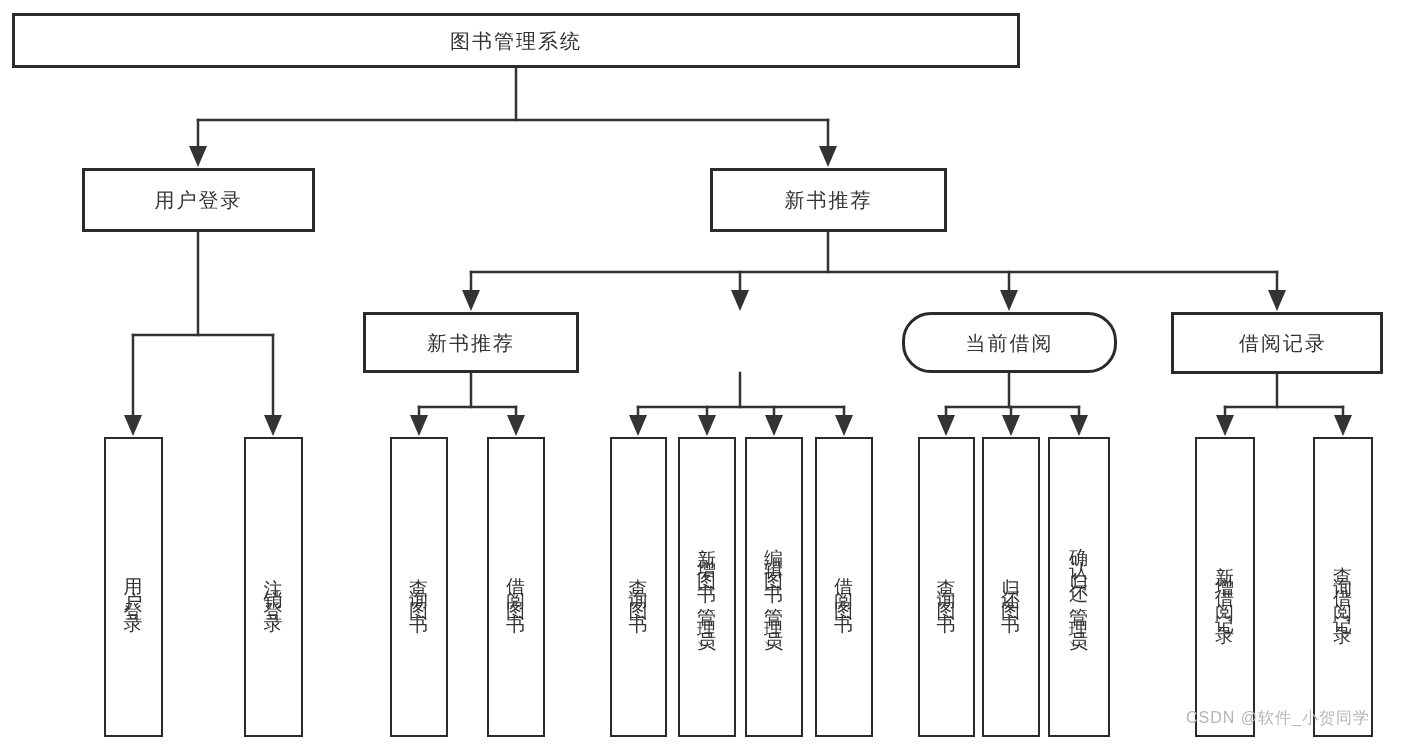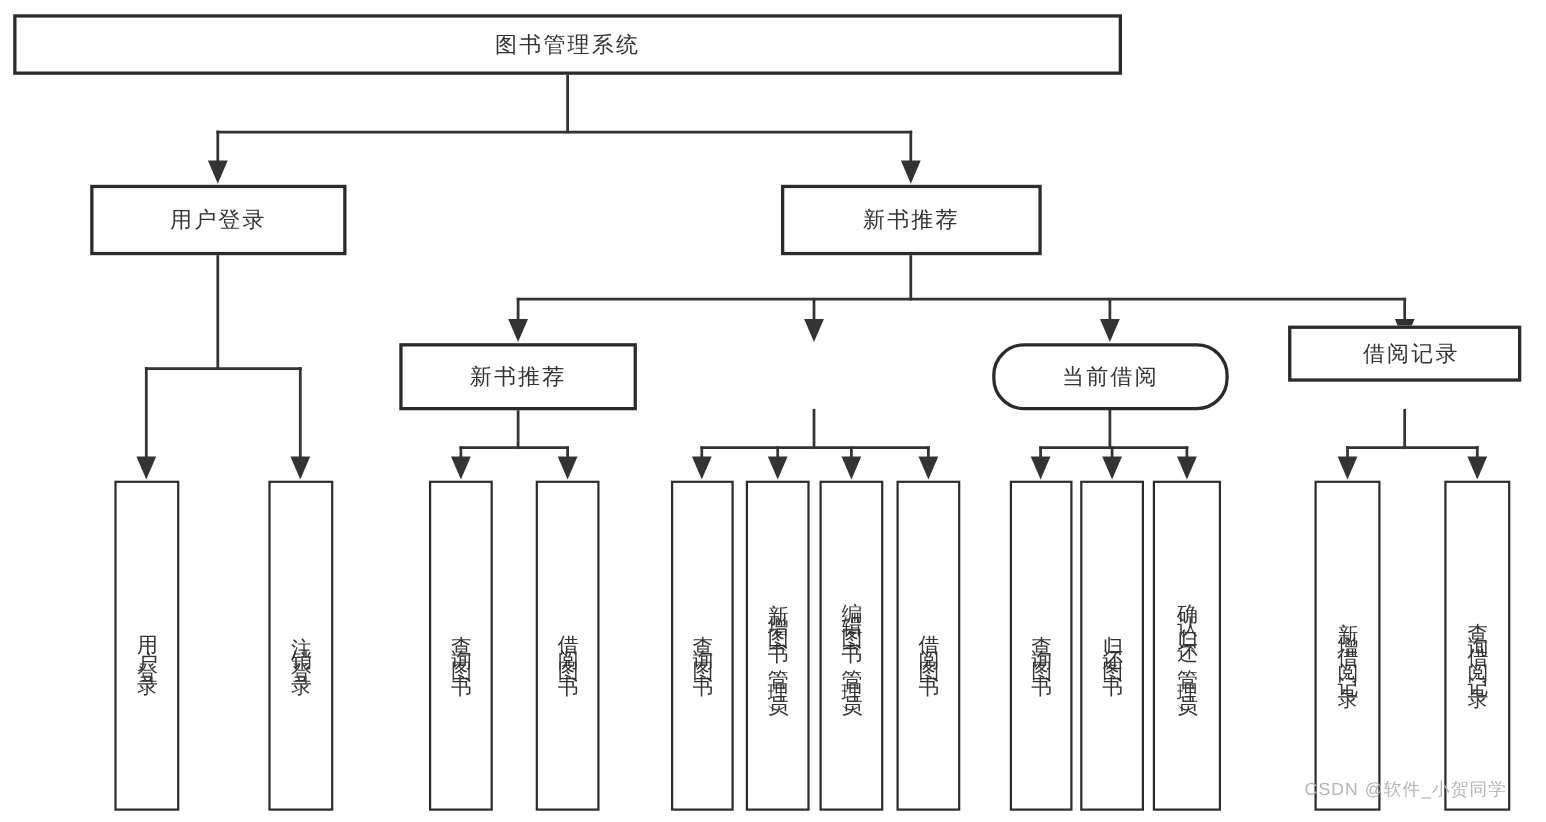--- a/index.html
+++ b/index.html
@@ -22,21 +22,21 @@
     position:absolute;left:1186px;top:708px;z-index:3;
     font-size:16px;letter-spacing:1px;color:#b5b5b5;white-space:nowrap;
   }
   
   .pos-root{left:12px;top:13px;width:1008px;height:55px;}
   .pos-login{left:82px;top:168px;width:233px;height:64px;}
   .pos-manage{left:710px;top:168px;width:237px;height:64px;}
   .pos-recommend{left:363px;top:312px;width:216px;height:61px;}
   .pos-borrow{left:633px;top:312px;width:215px;height:61px;}
   .pos-current{left:902px;top:312px;width:215px;height:61px;border-radius:29px;}
-  .pos-record{left:1171px;top:296px;width:212px;height:51px;padding-left:12px;}
+  .pos-record{left:1171px;top:312px;width:212px;height:62px;padding-left:12px;}
   
   .pos-login-user{left:104px;width:59px;}
   .pos-login-logout{left:244px;width:59px;}
   .pos-rec-query{left:390px;width:58px;}
   .pos-rec-borrow{left:487px;width:58px;}
   .pos-bor-query{left:610px;width:57px;}
   .pos-bor-add{left:678px;width:58px;}
   .pos-bor-edit{left:745px;width:58px;}
   .pos-bor-borrow{left:815px;width:58px;}
   .pos-cur-query{left:918px;width:57px;}

